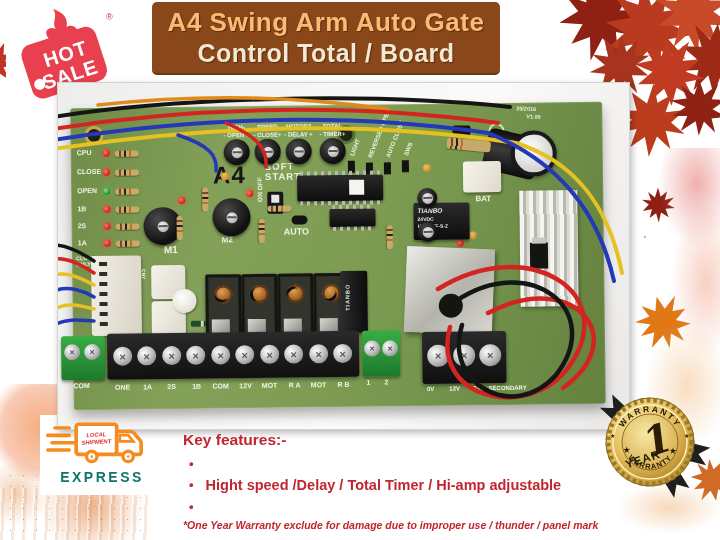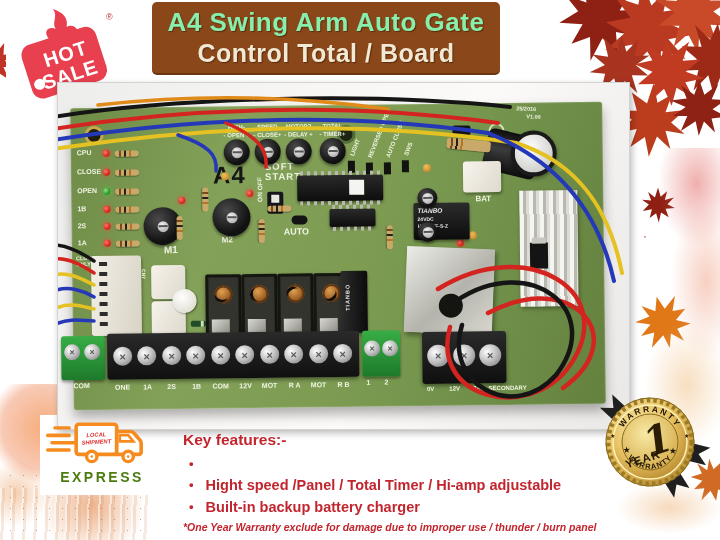--- a/index.html
+++ b/index.html
@@ -25,21 +25,21 @@
   .wc-speckle{left:4px;top:470px;width:140px;height:70px;opacity:.8;
     background-image:radial-gradient(circle 1.2px, rgba(140,55,25,.55) 40%, transparent 60%);
     background-size:13px 11px;}
   .wc-br{left:594px;top:468px;width:126px;height:72px;
     background:radial-gradient(ellipse 70px 35px at 60% 55%, rgba(238,180,120,.5), transparent 75%);}
   .logo-bg{left:40px;top:415px;width:118px;height:80px;background:#fff;z-index:1;}
   
   .banner{left:152px;top:2px;width:348px;height:71px;background:#8a4719;border-radius:5px;
     border-bottom:2px solid #6d3410;z-index:2;display:flex;flex-direction:column;
     align-items:center;justify-content:center;gap:1px;}
-  .banner .l1{font-size:26px;font-weight:bold;color:#86efac;letter-spacing:.5px;text-shadow:1px 1px 1px rgba(60,25,5,.6);}
+  .banner .l1{font-size:26px;font-weight:bold;color:#fdba74;letter-spacing:.5px;text-shadow:1px 1px 1px rgba(60,25,5,.6);}
   .banner .l2{font-size:25px;font-weight:bold;color:#f2e9d4;letter-spacing:.5px;text-shadow:1px 1px 1px rgba(60,25,5,.6);}
   
   .hotsale{left:6px;top:4px;width:114px;height:104px;background:#fff;z-index:2;}
   
   .photo{left:57px;top:82px;width:571px;height:346px;z-index:2;overflow:hidden;
     background:linear-gradient(115deg,#ededeb 0%,#f7f6f4 35%,#fbfaf8 60%,#e9e8e6 100%);
     border:1px solid #d3d3d1;box-shadow:2px 3px 7px rgba(0,0,0,.28);}
   .board{position:absolute;left:14px;top:22px;width:532px;height:302px;
     background:linear-gradient(105deg,#6f8c48 0%,#83a158 28%,#7d9c52 55%,#70904a 78%,#64813e 100%);
     border-radius:3px;transform:rotate(-.7deg);box-shadow:0 7px 12px rgba(0,0,0,.3), inset 0 0 0 1px rgba(255,255,255,.12);}
@@ -105,21 +105,21 @@
   .diode::after{content:"";position:absolute;right:2px;top:0;width:3px;height:6px;background:#cfe0c0;}
   .dotcap{position:absolute;width:8px;height:8px;border-radius:50%;background:radial-gradient(circle at 40% 35%,#f0c060,#c07818);}
   .switch{position:absolute;width:16px;height:22px;background:#16161a;border-radius:2px;}
   .switch::after{content:"";position:absolute;left:4px;top:3px;width:8px;height:8px;background:#e8e8e2;}
   .transb{position:absolute;background:#141414;border-radius:2px;}
   .wdisc{position:absolute;width:24px;height:24px;border-radius:50%;background:radial-gradient(circle at 40% 35%,#fff,#d8d4c8);box-shadow:1px 1px 2px rgba(0,0,0,.4);}
   .wires{position:absolute;left:0;top:0;z-index:6;pointer-events:none;}
   
   .truck{left:46px;top:421px;width:104px;height:46px;z-index:2;}
   .express{left:52px;top:469px;width:100px;text-align:center;font-size:14px;font-weight:bold;
-    letter-spacing:2.5px;color:#4d7c0f;z-index:2;}
+    letter-spacing:2.5px;color:#0f766e;z-index:2;}
   
   .features{left:183px;top:431px;width:418px;z-index:3;color:#c2252e;}
   .features .title{font-size:15.5px;font-weight:bold;margin-bottom:6px;}
   .feat-row{display:flex;gap:12px;font-size:14.5px;font-weight:bold;margin:3px 0 3px 6px;line-height:1.35;}
   .feat-row .bullet{font-size:13px;}
   .disclaimer{font-size:10.5px;font-weight:bold;font-style:italic;margin-top:3px;}
   
   .warranty{left:584px;top:394px;width:136px;height:120px;z-index:4;}
 </style>
 </head>
@@ -392,27 +392,26 @@
   </svg>
   <div class="abs express">EXPRESS</div>
 
   <div class="abs features">
     <div class="title">Key features:-</div>
     <div class="feat-row">
       <span class="bullet">•</span>
     </div>
     <div class="feat-row">
       <span class="bullet">•</span>
-      <span>Hight speed /Panel / Total Timer / Hi-amp adjustable</span>
+      <span>Hight speed /Delay / Total Timer / Hi-amp adjustable</span>
     </div>
     <div class="feat-row">
       <span class="bullet">•</span>
-      <span>Built-in backup battery charger</span>
     </div>
-    <div class="disclaimer">*One Year Warranty exclude for damage due to improper use / thunder / burn panel</div>
+    <div class="disclaimer">*One Year Warranty exclude for damage due to improper use / thunder / panel mark</div>
   </div>
 
   <svg class="abs warranty" viewBox="0 0 136 120">
     <defs>
       <radialGradient id="gq" cx="40%" cy="35%" r="75%">
         <stop offset="0%" stop-color="#fdf4c0"></stop>
           <stop offset="55%" stop-color="#e7c161"></stop>
           <stop offset="100%" stop-color="#b08226"></stop>
       </radialGradient>
       <radialGradient id="gq2" cx="42%" cy="35%" r="75%">

